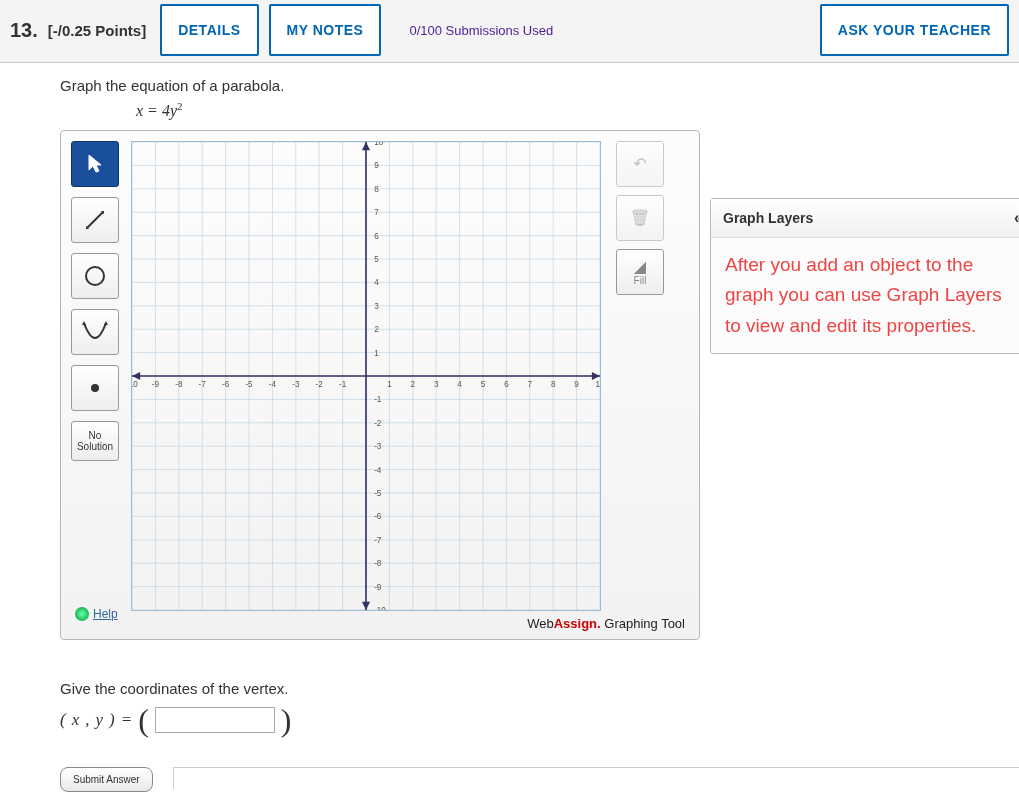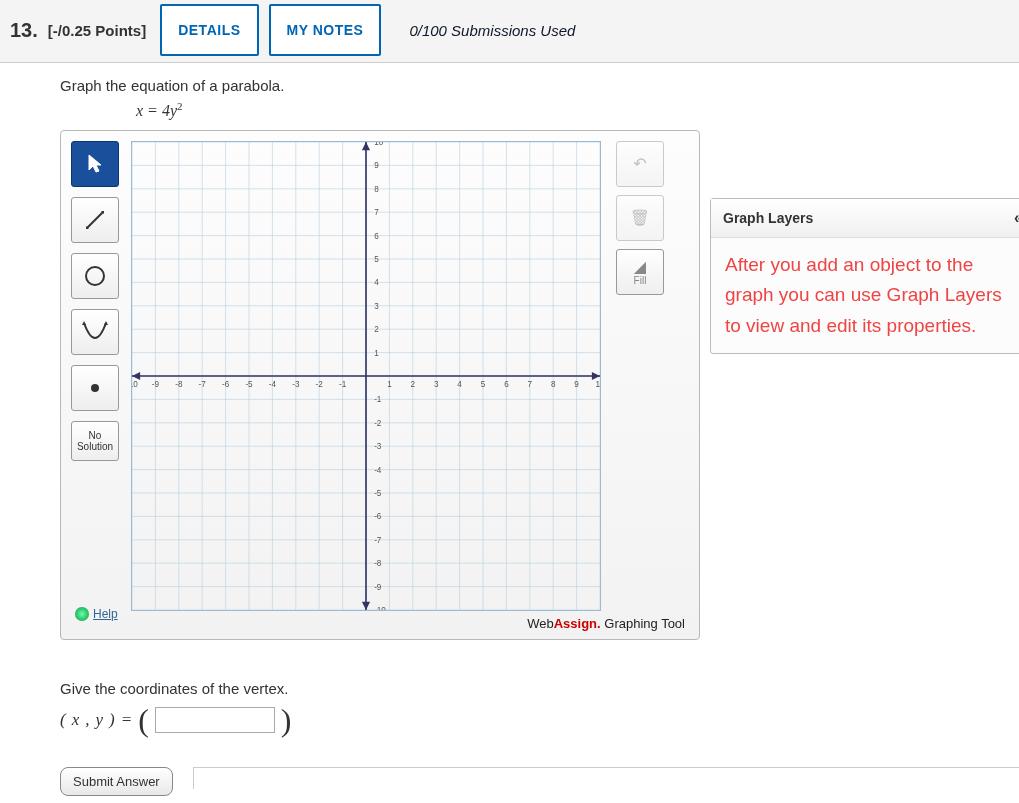--- a/index.html
+++ b/index.html
@@ -24,21 +24,21 @@
     border: 2px solid #0066b3;
     background: #fff;
     color: #0066b3;
     font-weight: bold;
     font-size: 14px;
     letter-spacing: 0.5px;
     padding: 16px 16px;
     border-radius: 2px;
     cursor: pointer;
   }
-  .submissions { color: #0f172a; font-size: 15px; margin-left: 18px; flex: 1; font-style: italic; }
+  .submissions { color: #4c1d95; font-size: 13px; margin-left: 18px; flex: 1; }
   .content {
     padding: 14px 0 0 60px;
     position: relative;
   }
   .prompt { font-size: 15px; margin-bottom: 6px; }
   .equation {
     font-style: italic;
     font-family: Georgia, 'Times New Roman', serif;
     font-size: 16px;
     margin-left: 76px;
@@ -174,41 +174,42 @@
     margin-top: 34px;
     display: flex;
     gap: 20px;
     align-items: flex-start;
   }
   .submit-btn {
     border: 1px solid #888;
     border-radius: 8px;
     background: linear-gradient(#fff,#e8e8e8);
     padding: 6px 12px;
-    font-size: 13px;
+    font-size: 10px;
     cursor: pointer;
     color:#333;
   }
   .big-blank {
     flex: 1;
     height: 22px;
     border-top: 1px solid #ccc;
     border-left: 1px solid #ccc;
     background:#fff;
   }
 </style>
 </head>
 <body>
 
 <div class="header-bar">
   <span class="q-number">13.</span>
   <span class="points">[-/0.25 Points]</span>
   <button class="outline-btn">DETAILS</button>
   <button class="outline-btn">MY NOTES</button>
   <span class="submissions">0/100 Submissions Used</span>
+  <button class="outline-btn">ASK YOUR TEACHER</button>
 </div>
 
 <div class="content">
   <div class="prompt">Graph the equation of a parabola.</div>
   <div class="equation">
     <span>x</span><span> = </span><span>4</span><span>y</span><sup>2</sup>
   </div>
 
   <div class="graph-area">
     <div class="toolbox-left">

